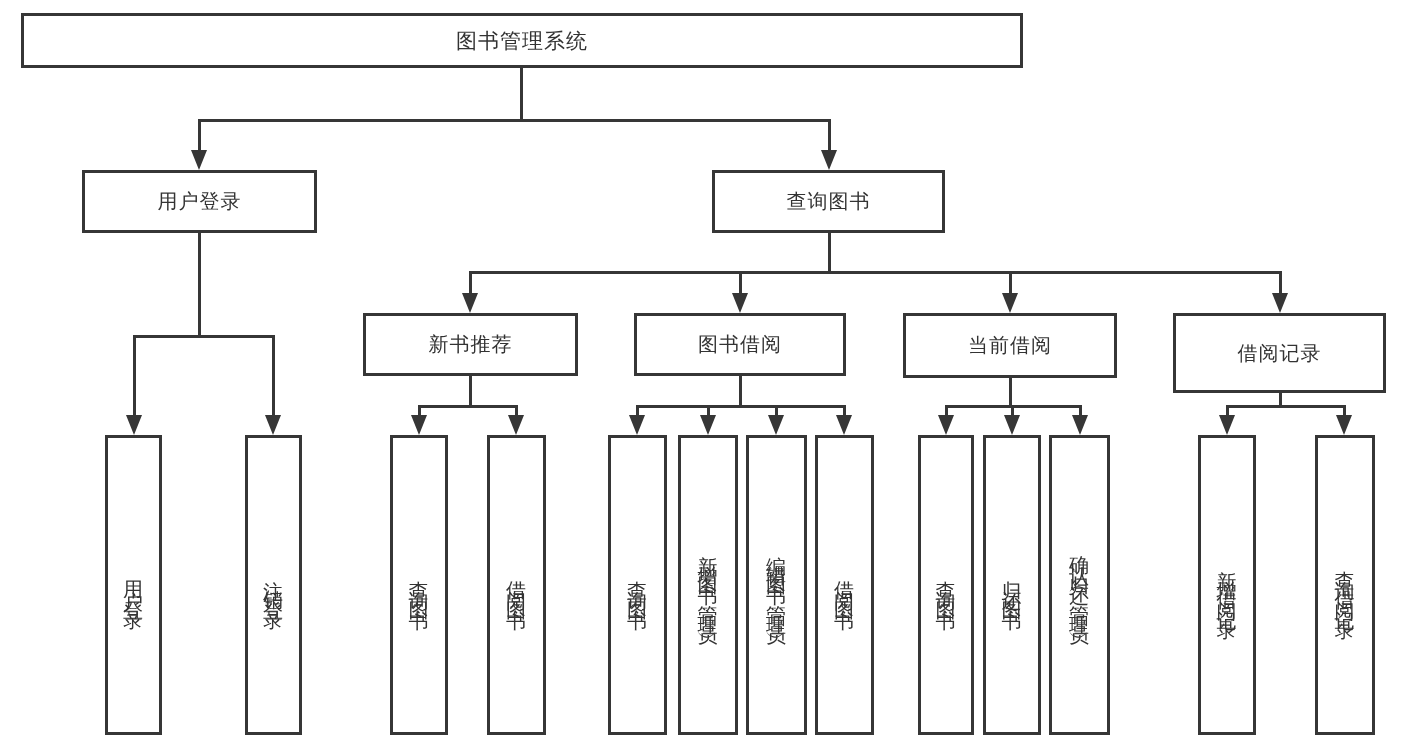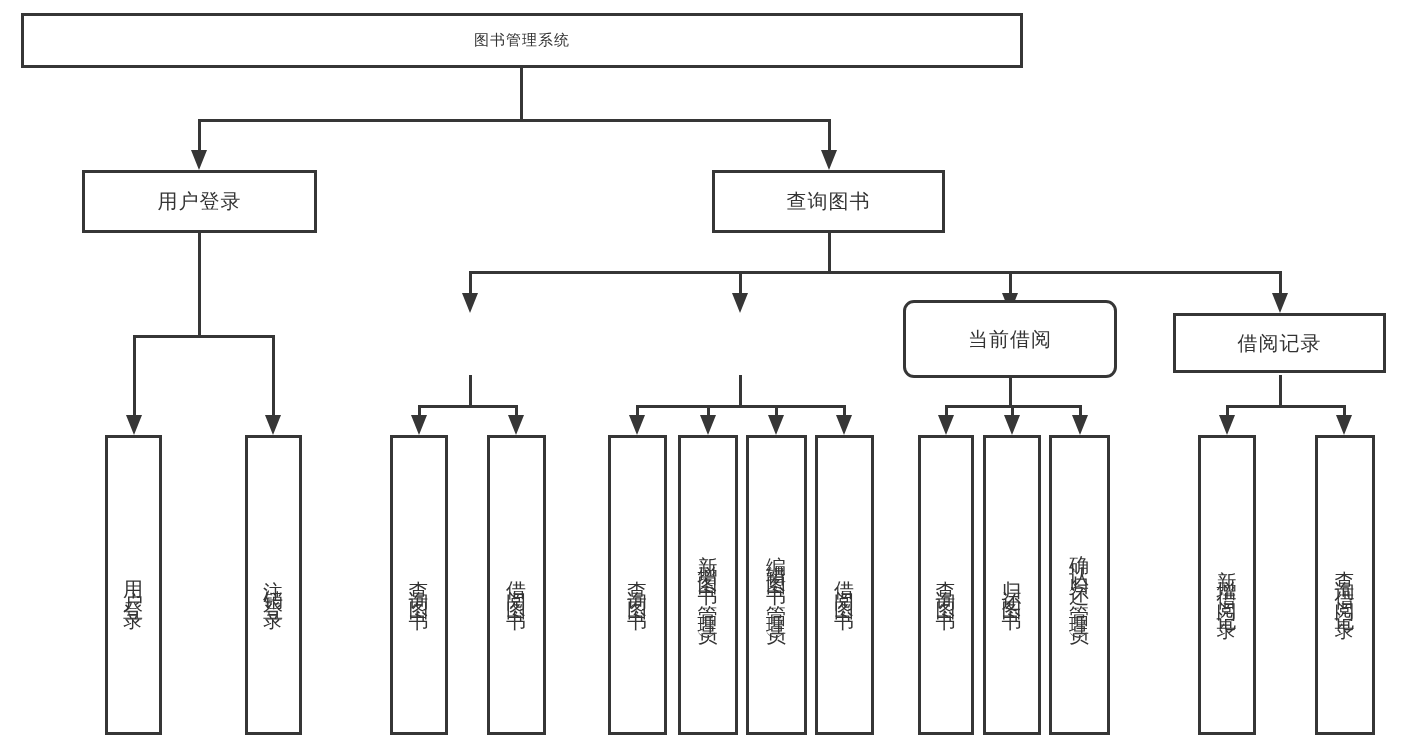--- a/index.html
+++ b/index.html
@@ -18,21 +18,21 @@
     border: 3px solid #363636;
     background: #ffffff;
     display: flex;
     align-items: center;
     justify-content: center;
     font-size: 20px;
     color: #333333;
     letter-spacing: 1px;
     white-space: nowrap;
   }
-  .node.root { font-size: 15px; }
+  .node.root { font-size: 21px; }
   .leaf {
     position: absolute;
     box-sizing: border-box;
     border: 3px solid #363636;
     background: #ffffff;
     top: 435px;
     height: 300px;
     display: flex;
     align-items: center;
     justify-content: center;
@@ -127,24 +127,30 @@
     <span>图书管理系统</span>
   </div>
 
   <div class="node" style="left:82px; top:170px; width:235px; height:63px;">
     <span>用户登录</span>
   </div>
   <div class="node" style="left:712px; top:170px; width:233px; height:63px;">
     <span>查询图书</span>
   </div>
 
-  <div class="node" style="left:903px; top:300px; width:214px; height:78px;border-radius:11px;">
+  <div class="node" style="left:363px; top:313px; width:215px; height:63px;">
+    <span>新书推荐</span>
+  </div>
+  <div class="node" style="left:634px; top:313px; width:212px; height:63px;">
+    <span>图书借阅</span>
+  </div>
+  <div class="node" style="left:903px; top:313px; width:214px; height:65px;">
     <span>当前借阅</span>
   </div>
-  <div class="node" style="left:1173px; top:313px; width:213px; height:60px;">
+  <div class="node" style="left:1173px; top:313px; width:213px; height:80px;">
     <span>借阅记录</span>
   </div>
 
   <div class="leaf" style="left:105px; width:57px;">
     <span class="vtext">用户登录</span>
   </div>
   <div class="leaf" style="left:245px; width:57px;">
     <span class="vtext">注销登录</span>
   </div>
 

